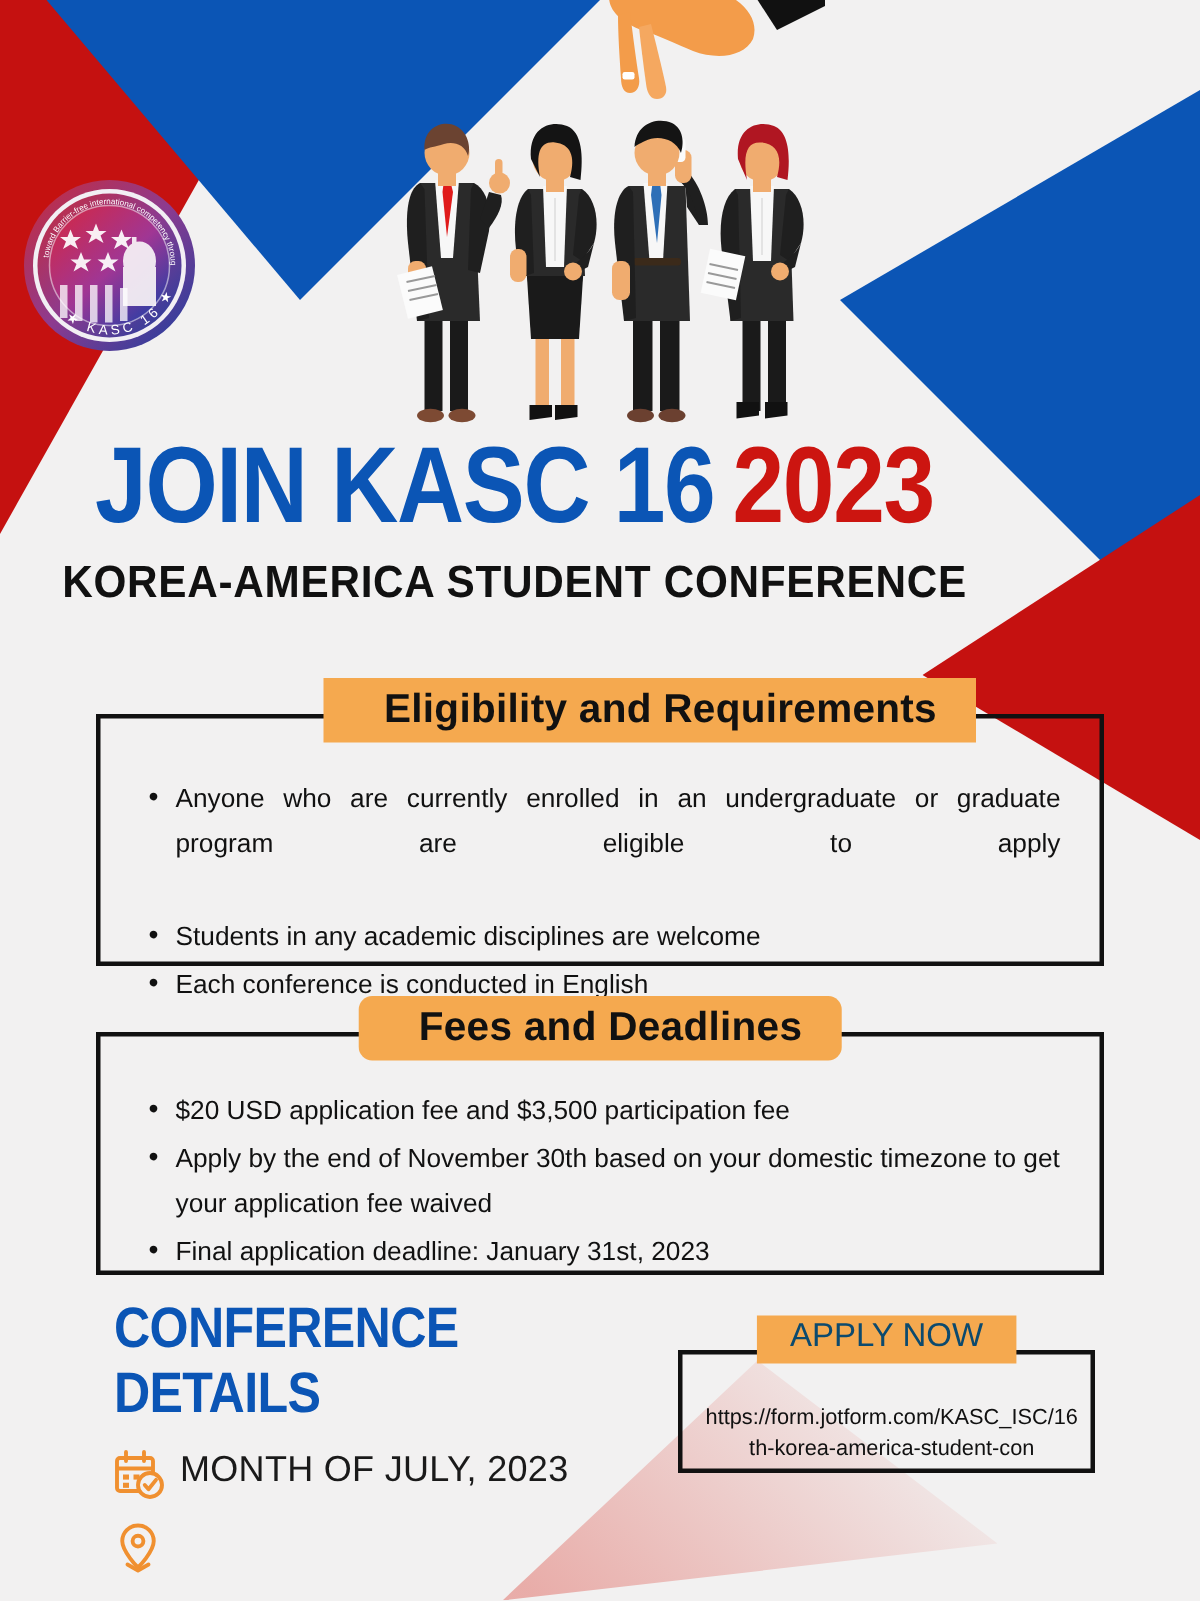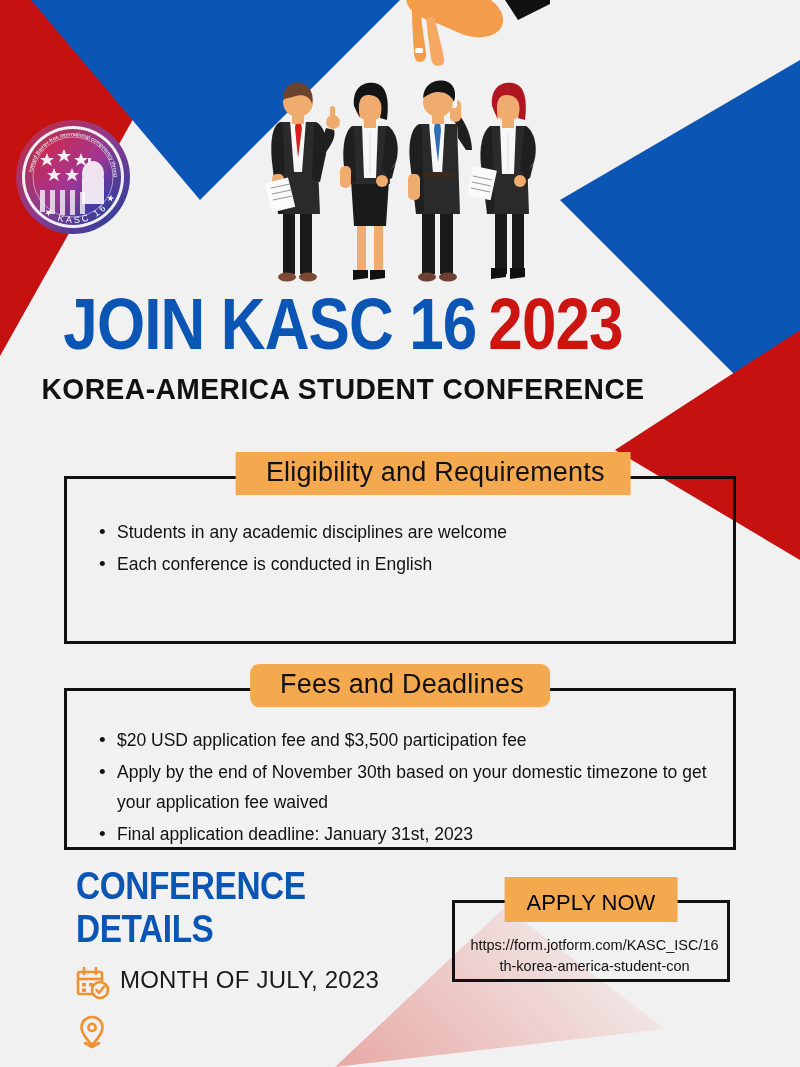--- a/index.html
+++ b/index.html
@@ -88,22 +88,22 @@
     position: absolute; left: 64px; width: 672px;
     border: 3px solid #111; background: transparent;
   }
   #box-eligibility { top: 476px; height: 168px; }
   #box-fees       { top: 688px; height: 162px; }
 
   .box-header {
     position: absolute; top: -27px; left: 50%;
     transform: translateX(-50%);
     background: #f5a94f; color: #111;
-    font-size: 27px; font-weight: 400;
-    padding: 5px 26px 7px 30px;
+    font-size: 27px; font-weight: 700;
+    padding: 5px 26px 7px 40px;
     white-space: nowrap; letter-spacing: .2px;
   }
   #box-eligibility .box-header { left: 55%; }
   #box-fees .box-header { left: 50%; border-radius: 9px; }
 
   .bullet-list {
     list-style: none;
     padding: 38px 22px 0 30px;
     font-size: 17.5px; line-height: 1.72; color: #111;
   }
@@ -130,22 +130,22 @@
   .detail-text { font-size: 24px; color: #1a1a1a; line-height: 1.28; letter-spacing: .2px; }
 
   
   #apply-box {
     position: absolute; left: 452px; top: 900px;
     width: 278px; height: 82px;
     border: 3px solid #111;
   }
   #apply-header {
     position: absolute; top: -26px; left: 50%; transform: translateX(-50%);
-    background: #f5a94f; color: #000000;
-    font-size: 22px; padding: 13px 22px 6px 22px; white-space: nowrap;
+    background: #f5a94f; color: #0c4a6e;
+    font-size: 22px; padding: 0 22px 6px 22px; white-space: nowrap;
   }
   #apply-url {
     padding: 32px 7px 0 14px;
     font-size: 14.5px; line-height: 1.48; color: #111;
     word-break: break-all; text-align: center;
   }
 </style>
 </head>
 <body>
 
@@ -312,20 +312,21 @@
   <div id="headline-block">
     <div id="main-title">
       <span id="title-part-join">JOIN KASC 16</span><span id="title-part-year">2023</span>
     </div>
     <div id="subtitle">KOREA-AMERICA STUDENT CONFERENCE</div>
   </div>
 
   <div class="info-box" id="box-eligibility">
     <div class="box-header">Eligibility and Requirements</div>
     <ul class="bullet-list">
+      <li class="justify">Anyone who are currently enrolled in an undergraduate or graduate program are eligible to apply</li>
       <li>Students in any academic disciplines are welcome</li>
       <li>Each conference is conducted in English</li>
     </ul>
   </div>
 
   <div class="info-box" id="box-fees">
     <div class="box-header">Fees and Deadlines</div>
     <ul class="bullet-list">
       <li>$20 USD application fee and $3,500 participation fee</li>
       <li> Apply by the end of November 30th based on your domestic timezone to get your application fee waived</li>

